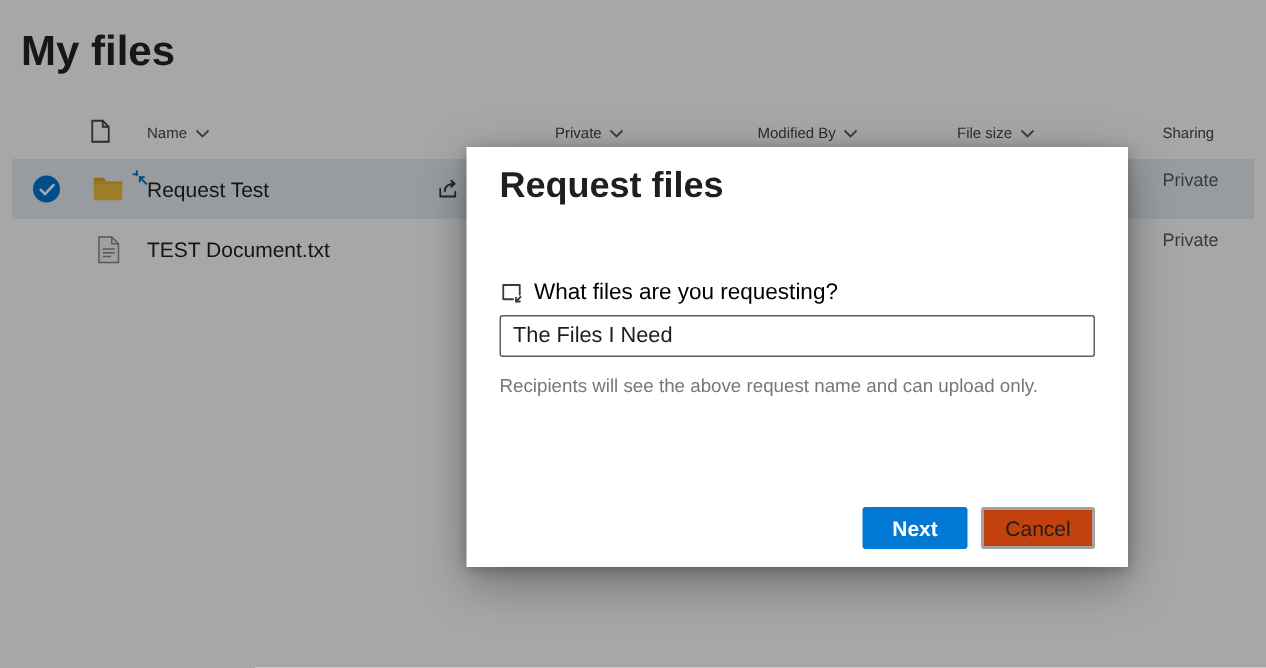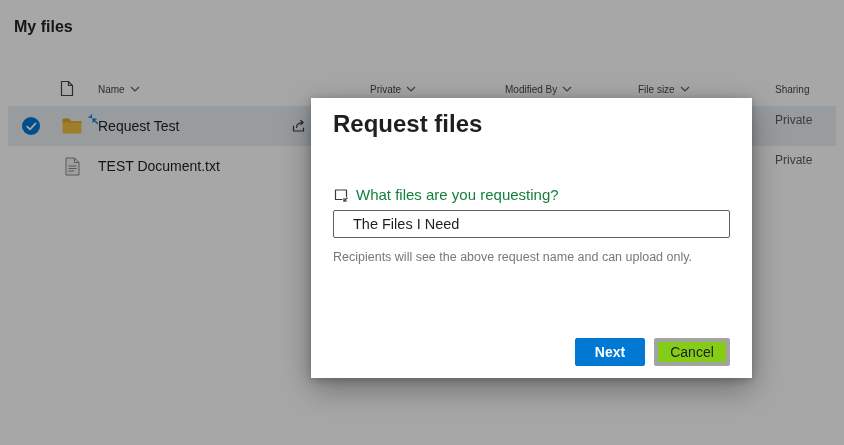--- a/index.html
+++ b/index.html
@@ -1,21 +1,21 @@
 <!DOCTYPE html>
 <html><head>
 <meta charset="utf-8">
 <style>
   * { margin:0; padding:0; box-sizing:border-box; }
   html,body { width:844px; height:445px; overflow:hidden; }
   body { font-family:"Liberation Sans", sans-serif; background:#ffffff; position:relative; }
 
   
   .page { position:absolute; inset:0; background:#ffffff; }
-  .page-title { position:absolute; left:14px; top:18px; font-size:16px; font-weight:700; color:#252423; }
+  .page-title { position:absolute; left:14px; top:18px; font-size:28px; font-weight:700; color:#252423; }
 
   .filelist { position:absolute; left:0; top:72px; right:0; height:160px; }
   .list-header { position:absolute; left:8px; right:8px; top:0; height:34px; color:#464646; font-size:10px; }
   .hcell { position:absolute; top:0; height:34px; display:flex; align-items:center; gap:5px; cursor:pointer; }
   .hcell .chev { color:#605e5c; display:flex; }
   .h-icon    { left:52px; }
   .h-name    { left:90px; }
   .h-mod     { left:362px; }
   .h-modby   { left:497px; }
   .h-size    { left:630px; }
@@ -35,31 +35,31 @@
                  font-size:12px; color:#5c5b58; }
 
   
   .scrim { position:absolute; inset:0; background:rgba(0,0,0,0.345); z-index:5; }
 
   
   .modal { position:absolute; left:311px; top:98px; width:441px; height:280px; background:#ffffff;
            z-index:10; box-shadow:0 10px 30px rgba(0,0,0,0.35), 0 2px 8px rgba(0,0,0,0.22); }
   .modal-title { position:absolute; left:22px; top:12px; font-size:24px; font-weight:700; color:#201f1e; }
   .field-label { position:absolute; left:22px; top:88px; display:flex; align-items:center; gap:7px;
-                 font-size:15px; color:#15803d; }
+                 font-size:15px; color:#000000; }
   .field-label .req-icon { color:#3b3a39; display:flex; }
   .request-input { position:absolute; left:22px; top:112px; width:397px; height:28px;
                    border:1px solid #605e5c; border-radius:2px; font-family:"Liberation Sans", sans-serif;
-                   font-size:14.5px; color:#201f1e; padding:0 19px; outline:none; background:#fff; }
+                   font-size:14.5px; color:#201f1e; padding:0 8px; outline:none; background:#fff; }
   .helper-text { position:absolute; left:22px; top:152px; font-size:12.5px; color:#797775; }
   .modal-footer { position:absolute; right:22px; top:240px; display:flex; gap:9px;border-radius:13px; }
   .btn { height:28px; font-family:"Liberation Sans", sans-serif; font-size:14px; border-radius:2px; cursor:pointer;
          display:flex; align-items:center; justify-content:center; }
   .btn-primary { width:70px; background:#0078d4; border:1px solid #0078d4; color:#ffffff; font-weight:600; }
-  .btn-secondary { width:76px; background:#84cc16; border:4px solid #a3a3a3; color:#201f1e; }
+  .btn-secondary { width:76px; background:#c2410c; border:2px solid #a3a3a3; color:#201f1e; }
 </style>
 </head>
 <body>
 
 <div class="page">
   <div class="page-title">My files</div>
 
   <div class="filelist">
 
     <div class="list-header">

